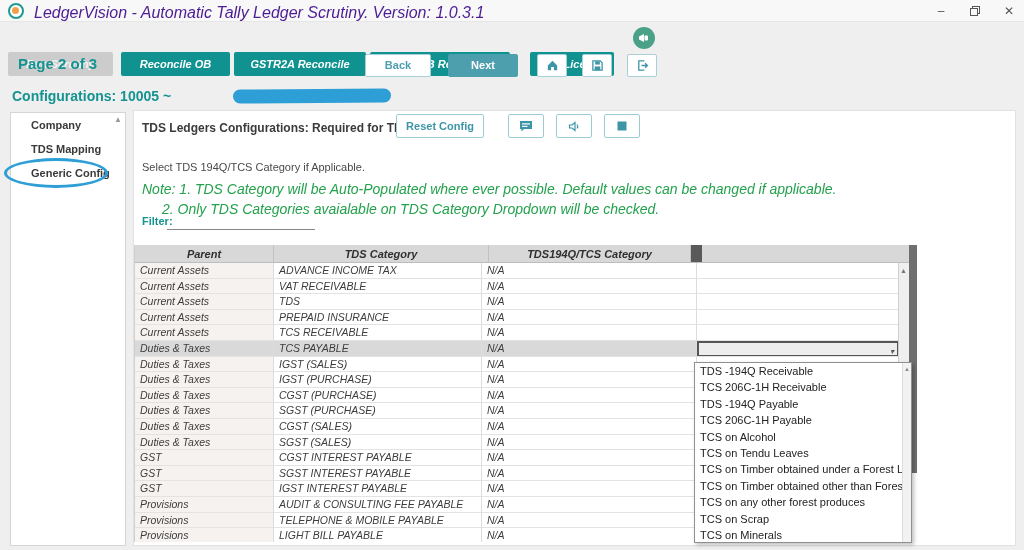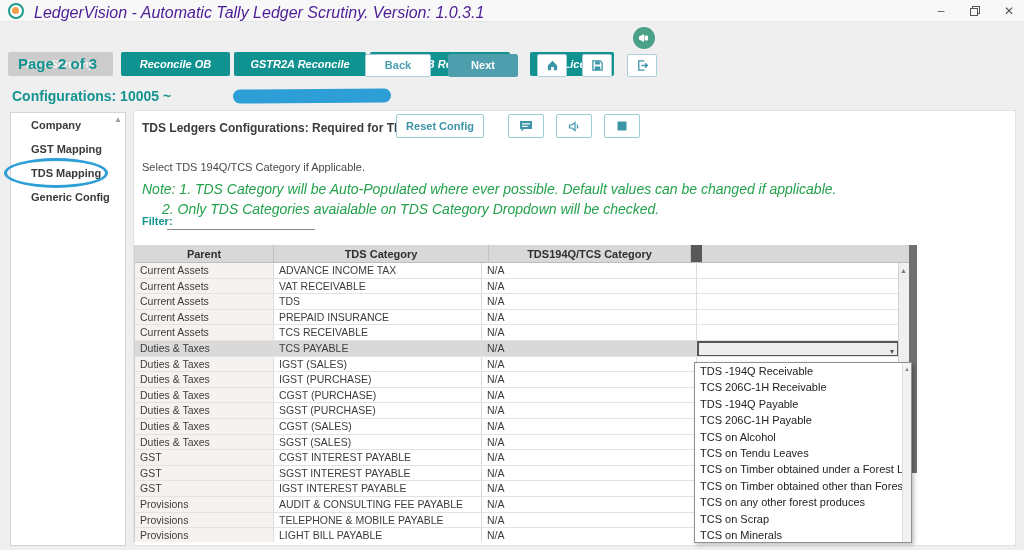--- a/index.html
+++ b/index.html
@@ -43,21 +43,21 @@
   .main-title { position:absolute; left:8px; top:10px; font-size:12px; font-weight:bold; color:#3b3b3b; white-space:nowrap; }
   .reset-btn { position:absolute; left:262px; top:3px; width:88px; height:24px; background:#fff; border:1px solid #9fcdd6; border-radius:2px;
                color:#3d95a8; font-size:11px; font-weight:bold; line-height:22px; text-align:center; }
   .mini-btn { position:absolute; top:3px; width:36px; height:24px; background:#fff; border:1px solid #9fcdd6; border-radius:2px; display:flex; align-items:center; justify-content:center; }
   .para { position:absolute; left:8px; font-size:11px; color:#4a4a4a; white-space:nowrap; }
   .note { position:absolute; font-size:14px; font-style:italic; color:#23a14c; white-space:nowrap; }
   .filter-label { position:absolute; left:8px; top:104px; font-size:11px; font-weight:bold; color:#149390; }
   .filter-input { position:absolute; left:33px; top:99px; width:148px; height:20px; border:none; border-bottom:1px solid #888; background:transparent; font-size:11px; outline:none; }
 
   
-  .table-wrap { position:absolute; left:0px; top:134px; width:775px; height:297px; overflow:hidden; border-left:1px solid #cfcfcf; }
+  .table-wrap { position:absolute; left:0px; top:134px; width:775px; height:297px; overflow:hidden; border-left:1px solid #cfcfcf;font-style:italic; }
   .thead { display:flex; height:18px; background:#d8d8d8; border-bottom:1px solid #bdbdbd; }
   .thcell { font-size:11px; font-weight:bold; color:#2f2f2f; text-align:center; line-height:18px; border-right:1px solid #c2c2c2; overflow:hidden; white-space:nowrap; }
   .th-corner { width:11px; background:#595959; }
   .c0 { width:139px; } .c1 { width:208px; } .c2 { width:215px; } .c3 { width:202px; }
   .tbody { position:relative; }
   .trow { display:flex; height:15.6px; }
   .tcell { font-size:10.5px; color:#3c3c3c; line-height:15.6px; padding-left:5px; border-right:1px solid #dcdcdc; border-bottom:1px solid #e3e3e3; overflow:hidden; white-space:nowrap; background:#fff; }
   .tcell.c0 { background:#f6f2f0; }
   .trow.selected .tcell { background:#d9d9d9; }
   .trow.selected .tcell.c3 { background:#fff; padding:0; position:relative; }
@@ -127,21 +127,20 @@
       <path d="M6 7 H12 M9.8 4.5 L12.3 7 L9.8 9.5" fill="none" stroke="#3d95a8" stroke-width="1.4"></path>
     </svg>
 </div>
 
 <div class="config-label">Configurations: 10005 ~</div>
 <div class="redaction-blob"></div>
 
 <div class="sidebar">
   <div class="side-scroll-arrow">▲</div>
   <div class="side-item">Company</div>
-  <div class="side-item">GST Mapping</div>
   <div class="side-item">TDS Mapping</div>
   <div class="side-item">Generic Config</div>
 </div>
 <div class="annot-ellipse"></div>
 
 <div class="main">
   <div class="main-title">TDS Ledgers Configurations: Required for TDS Calculation.</div>
   <div class="reset-btn">Reset Config</div>
   <div class="mini-btn" style="left:374px;">
     <svg width="14" height="13" viewBox="0 0 14 13">

